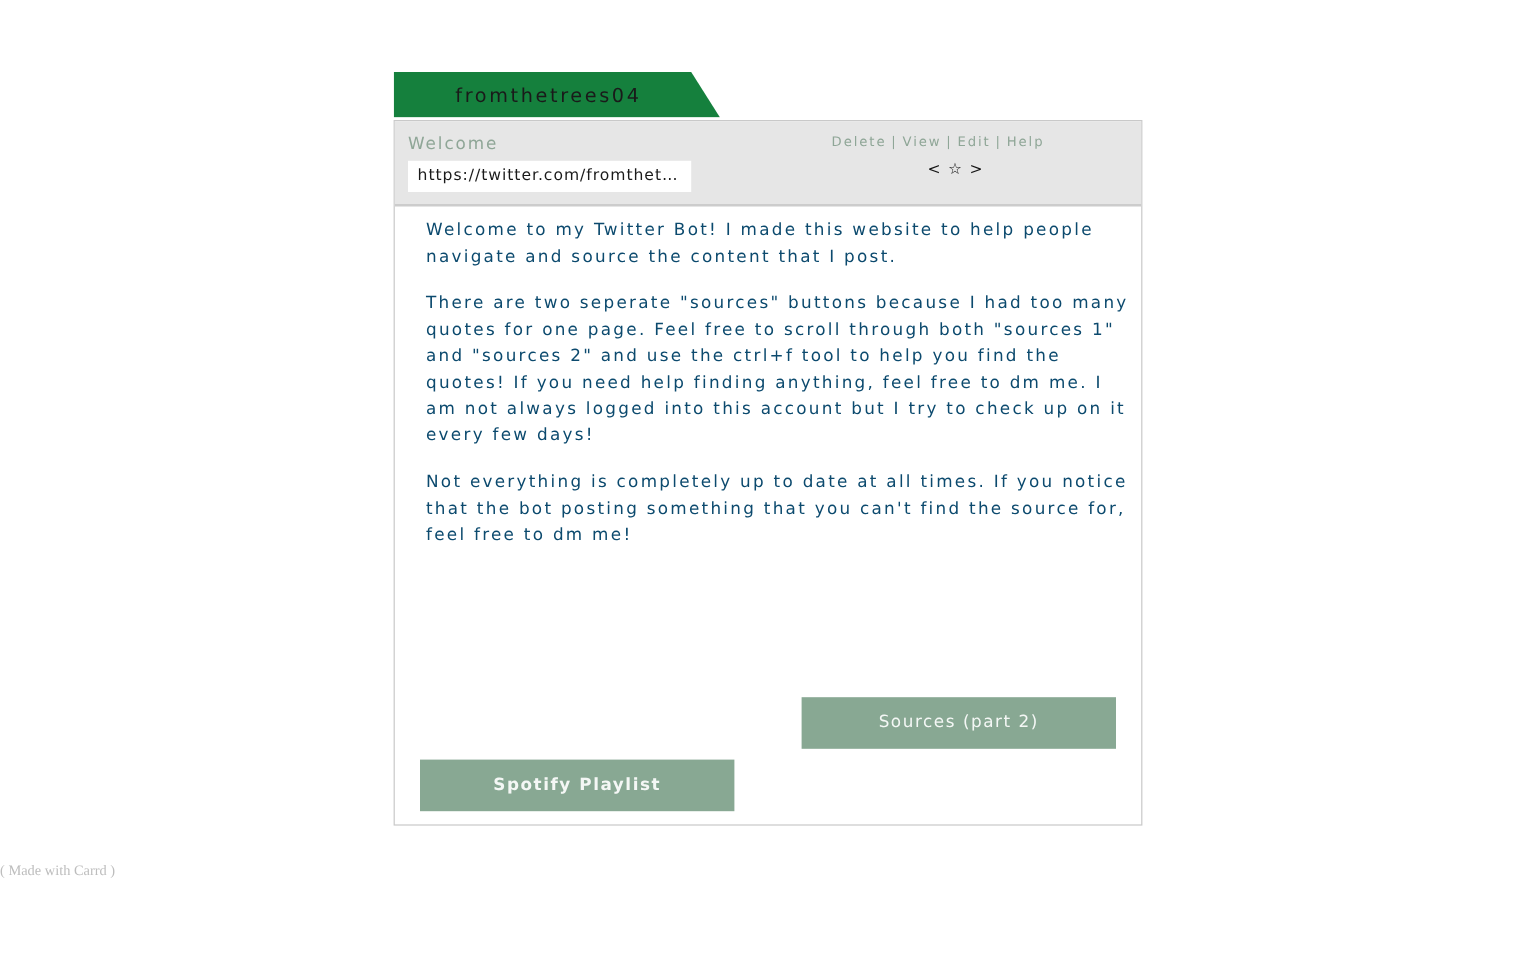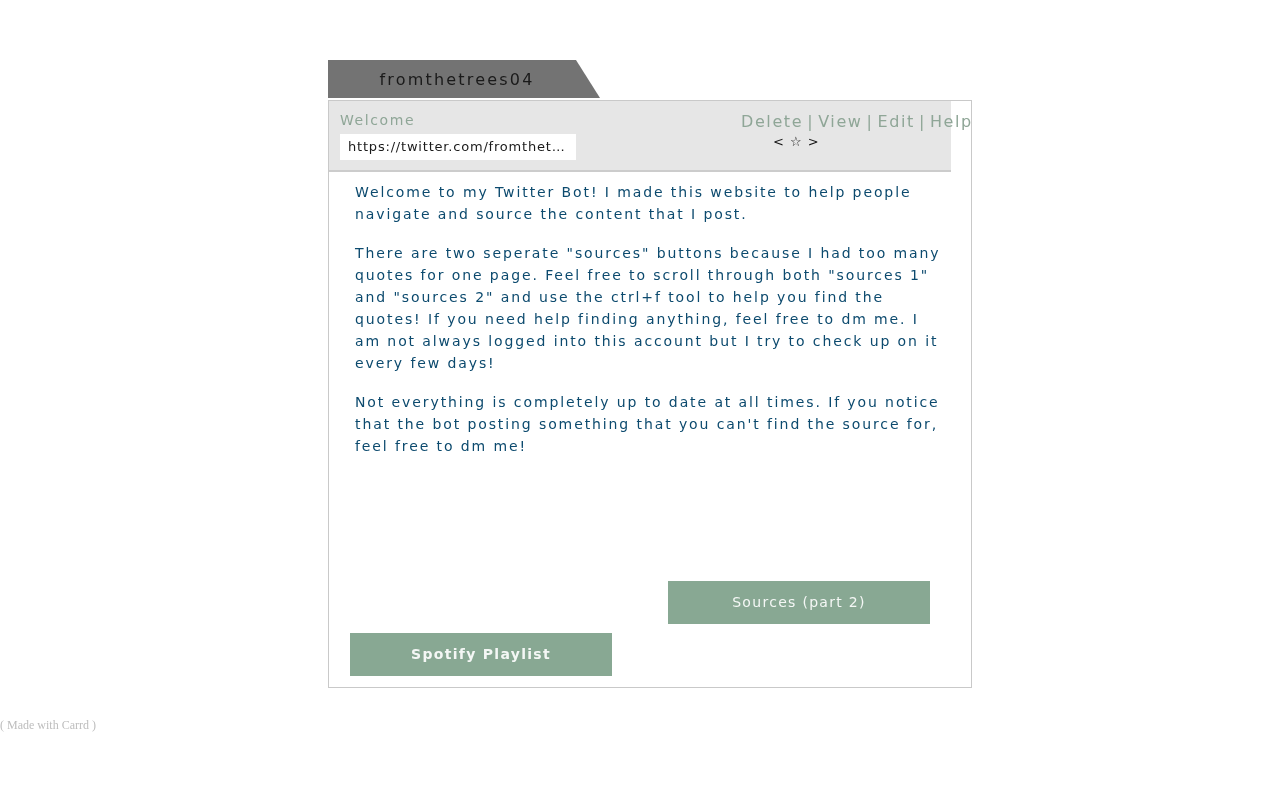--- a/index.html
+++ b/index.html
@@ -13,21 +13,21 @@
     body {
       position: relative;
       font-family: "DejaVu Sans", sans-serif;
     }
     .tab {
       position: absolute;
       left: 328px;
       top: 60px;
       width: 272px;
       height: 38px;
-      background: #737373;
+      background: #15803d;
       clip-path: polygon(0 0, 248px 0, 272px 38px, 0 38px);
     }
     .tab-title {
       position: absolute;
       left: 0;
       top: 0;
       width: 258px;
       height: 38px;
       line-height: 40px;
       text-align: center;
@@ -36,21 +36,20 @@
       color: #1a1a1a;
     }
     .window {
       position: absolute;
       left: 328px;
       top: 100px;
       width: 622px;
       height: 586px;
       border: 1px solid #c9c9c9;
       background: #ffffff;
-      padding-left: 20px;
     }
     .toolbar {
       position: absolute;
       left: 0;
       top: 0;
       width: 622px;
       height: 69px;
       background: #e6e6e6;
       border-bottom: 2px solid #cccccc;
     }
@@ -78,25 +77,24 @@
       color: #1a1a1a;
       line-height: 26px;
       white-space: nowrap;
       overflow: hidden;
       text-overflow: ellipsis;
     }
     .menu {
       position: absolute;
       left: 364px;
       top: 11px;
-      font-size: 16px;
+      font-size: 11px;
       letter-spacing: 1.6px;
       color: #8fa697;
       white-space: nowrap;
-      margin-left: 48px;
     }
     .menu .sep {
       color: #8fa697;
       margin: 0 4px;
     }
     .menu a {
       color: #8fa697;
       text-decoration: none;
       cursor: pointer;
     }

